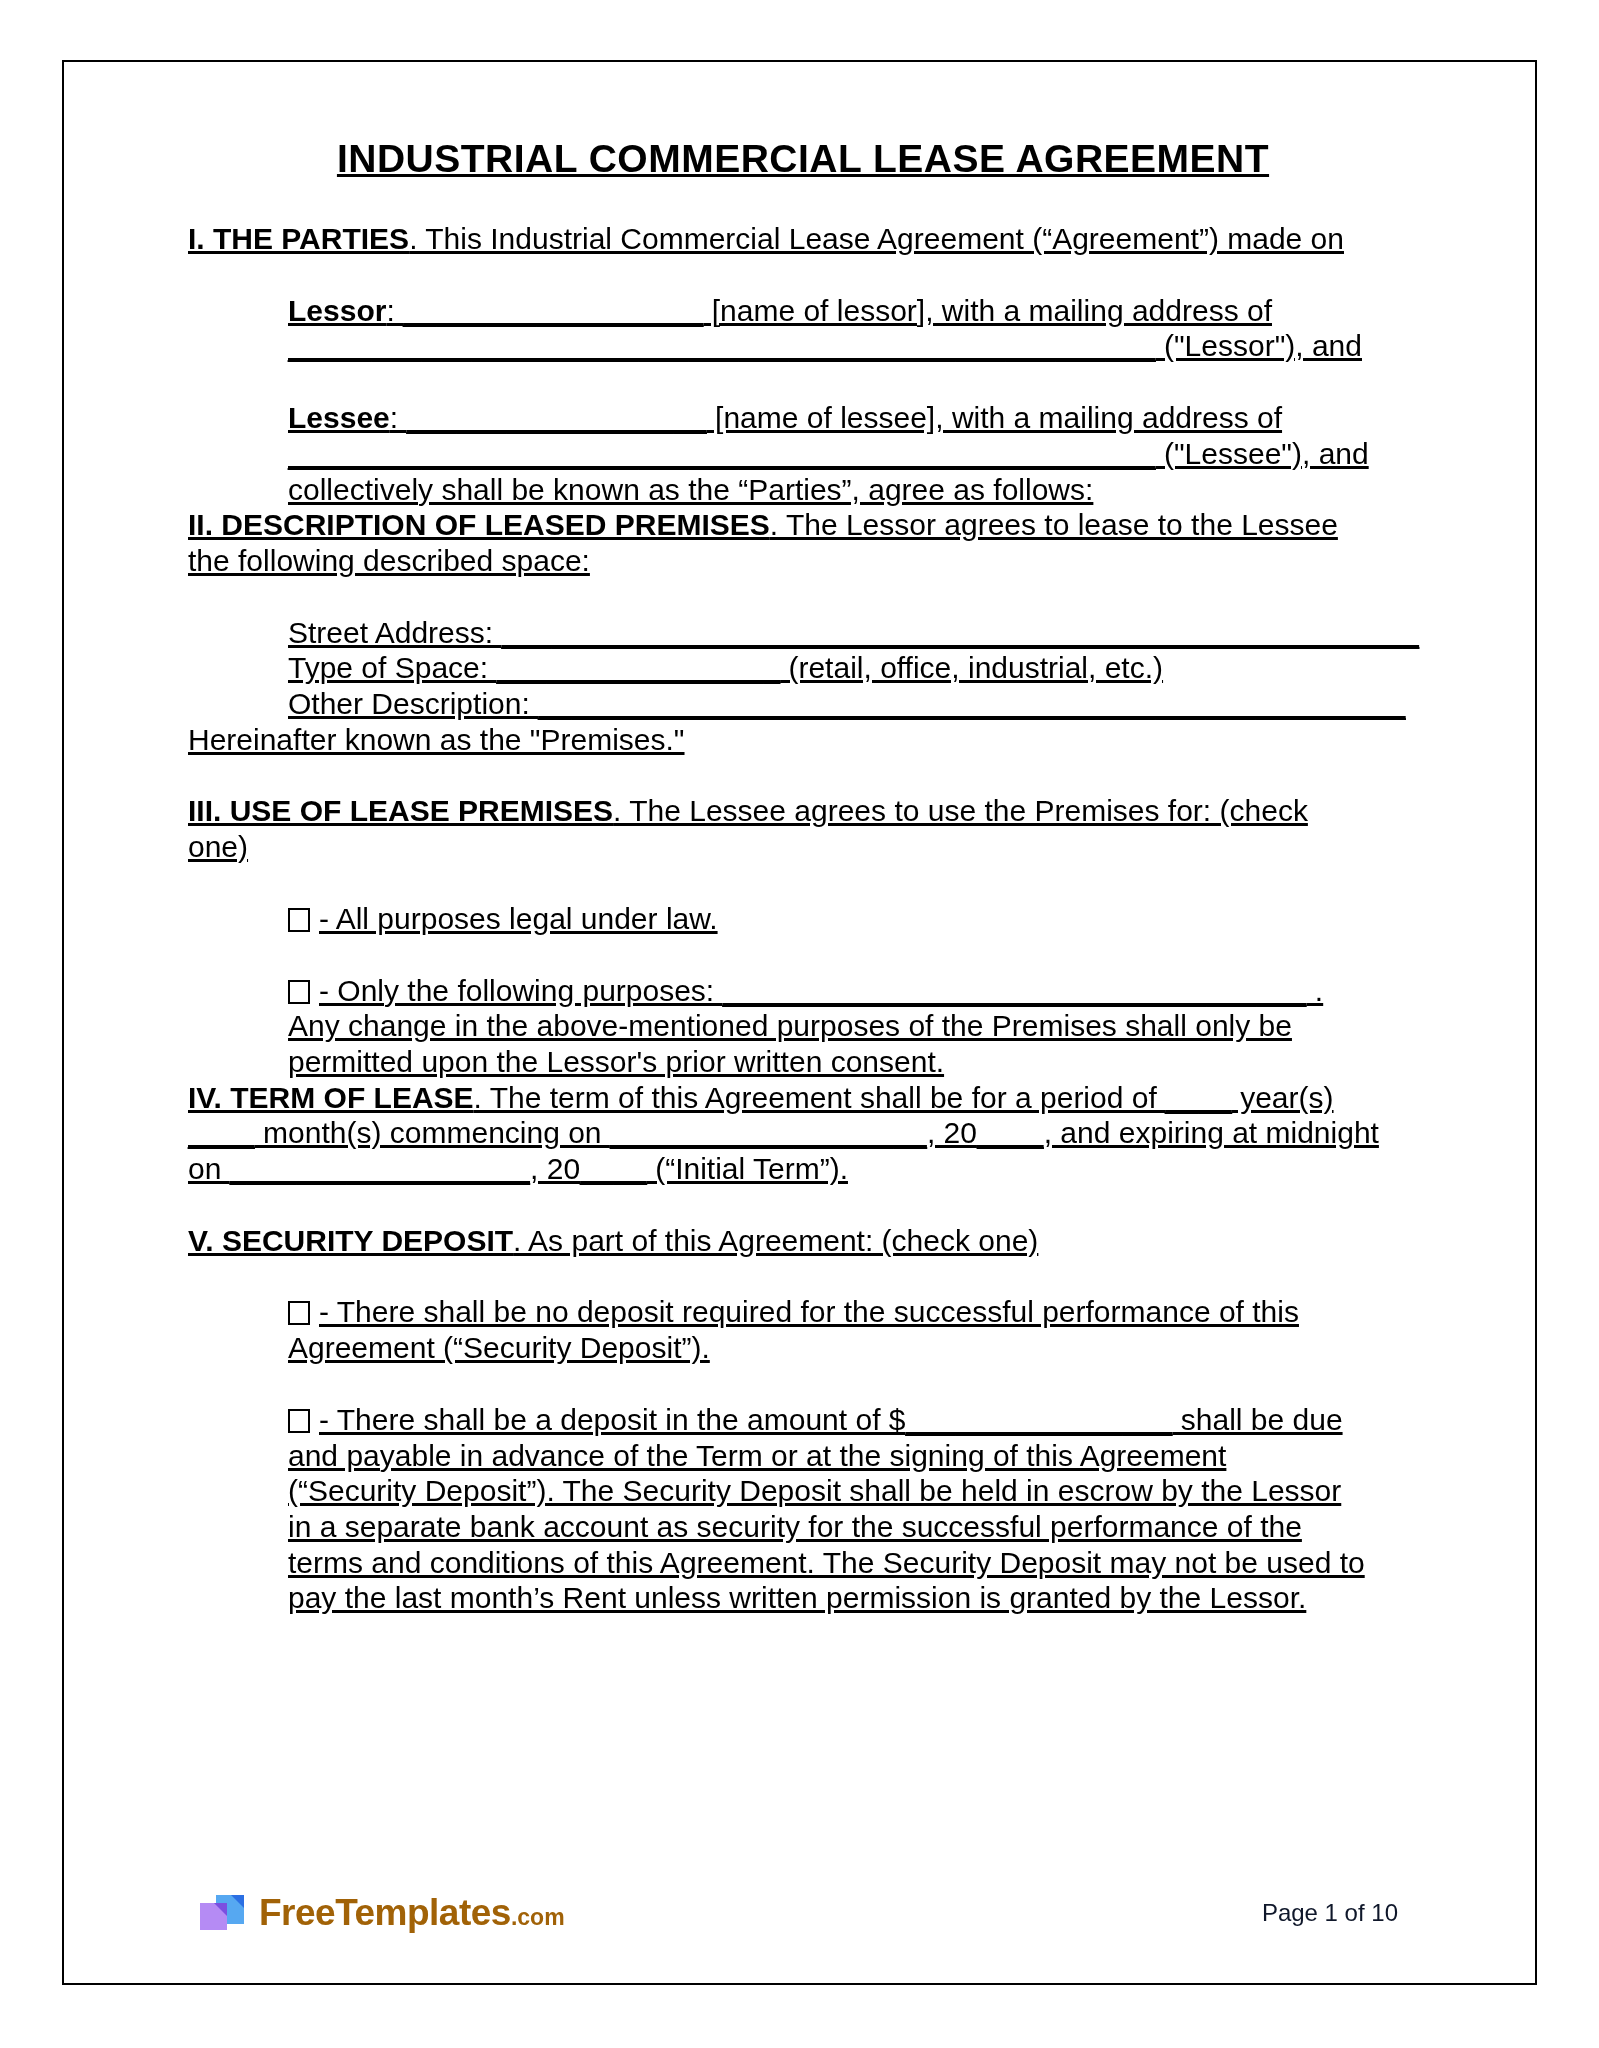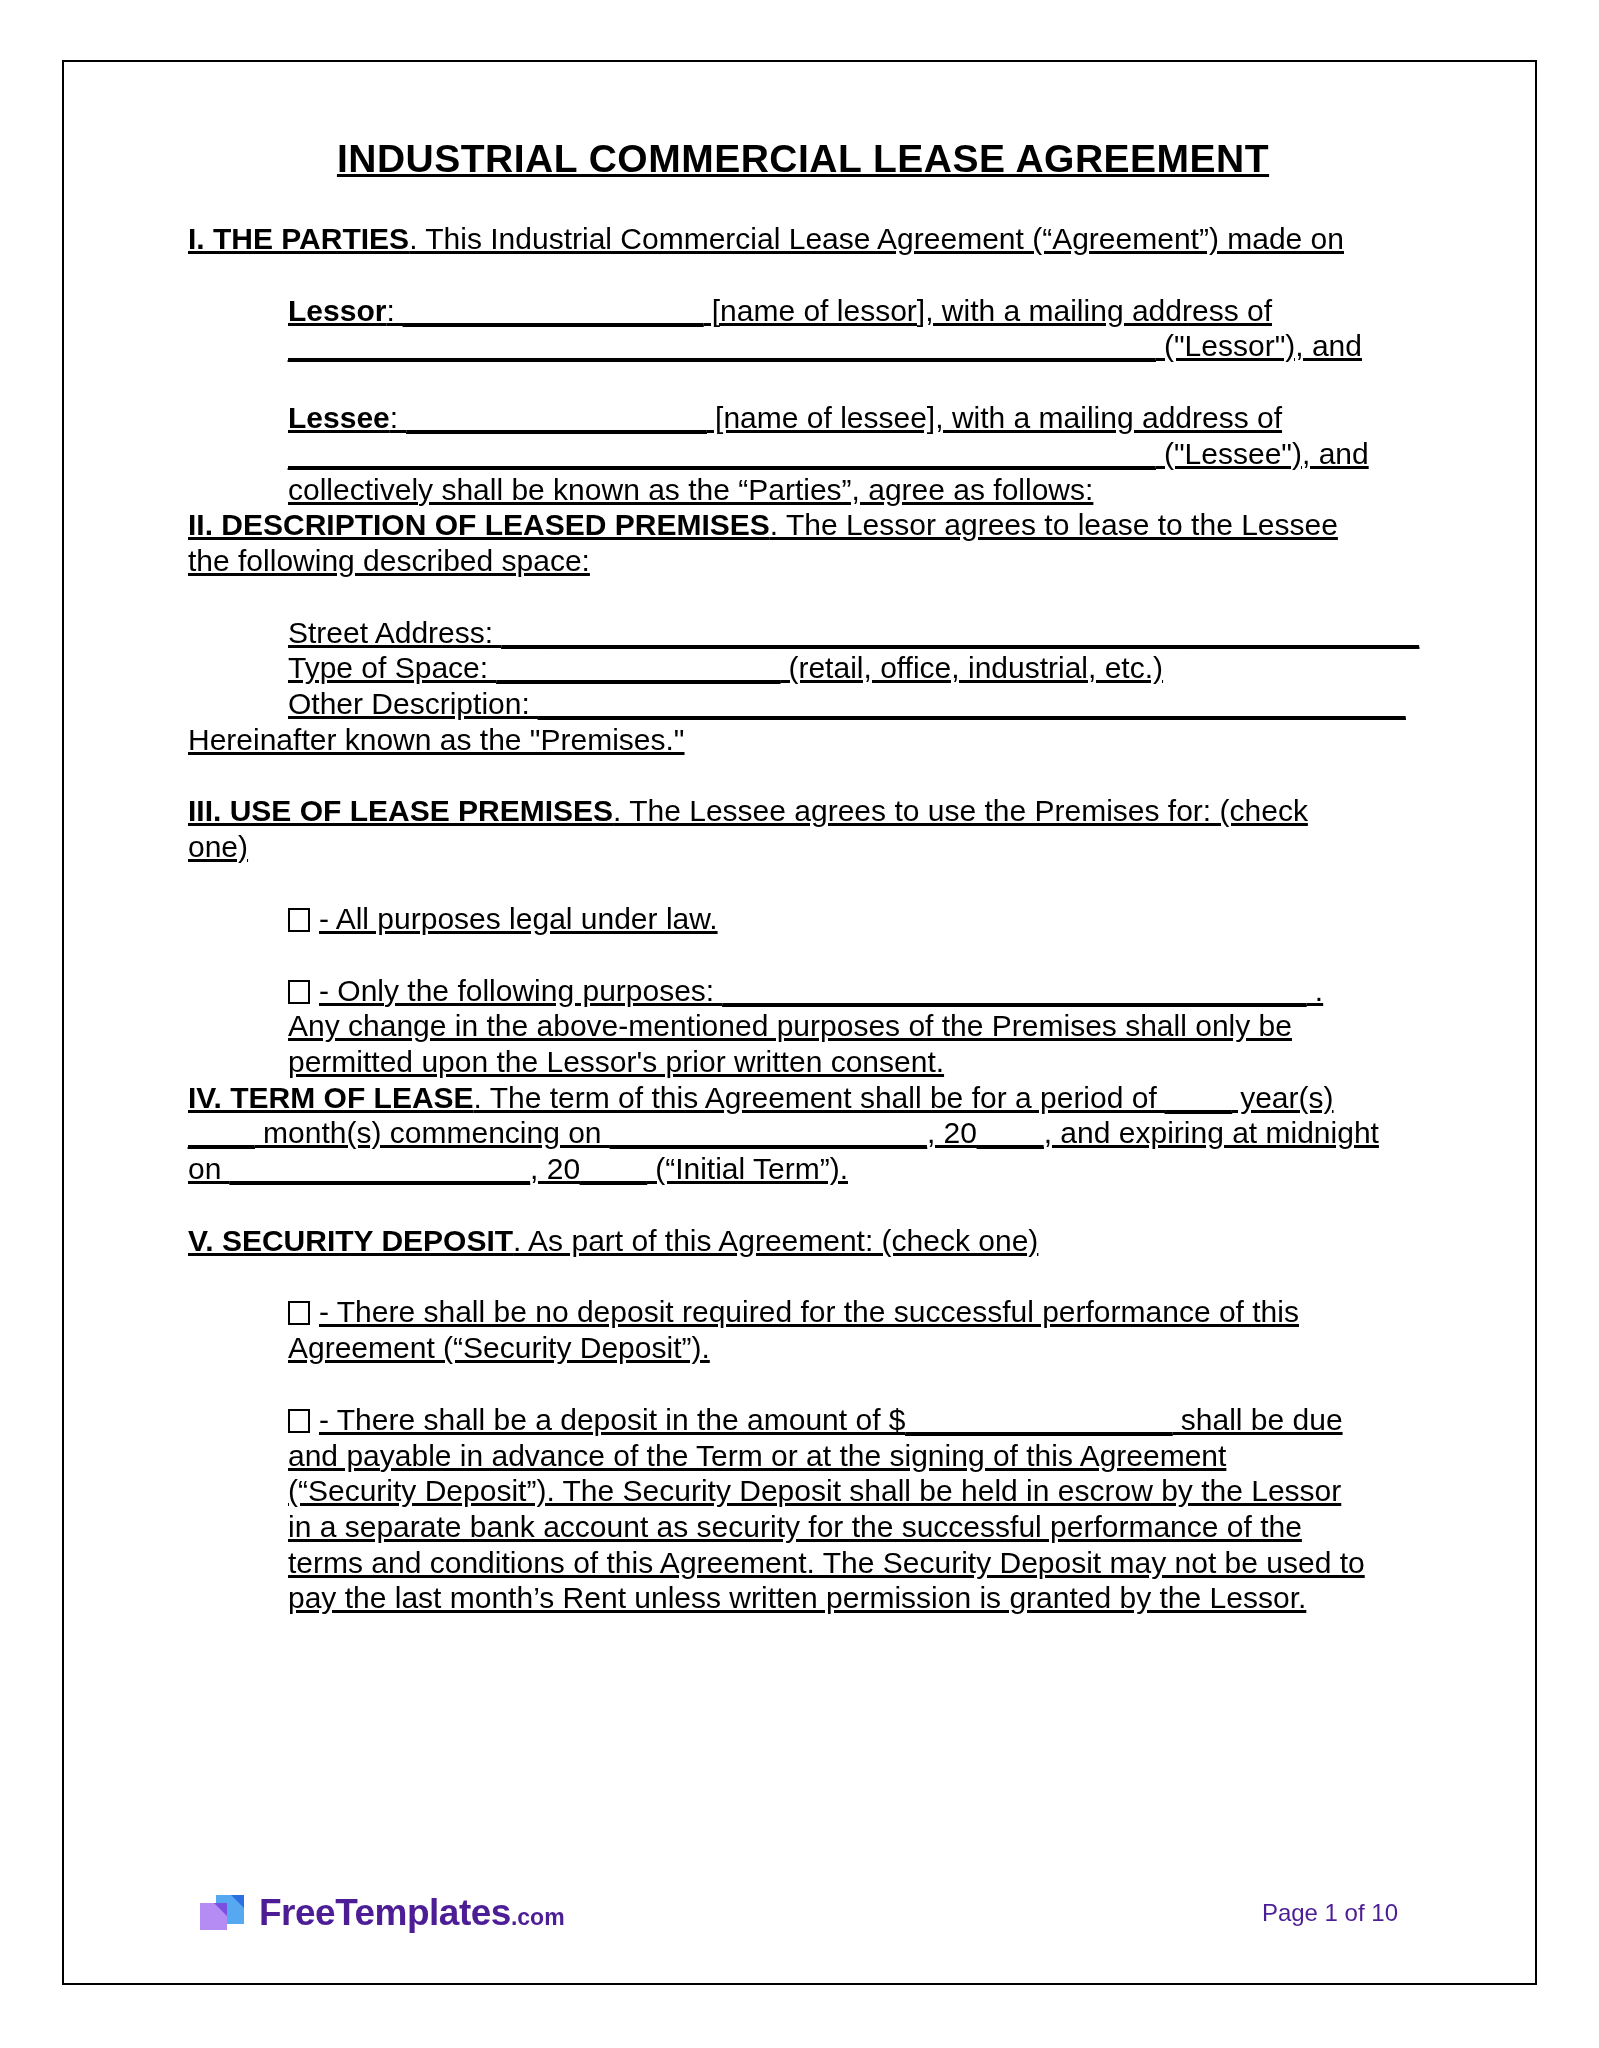--- a/index.html
+++ b/index.html
@@ -34,24 +34,24 @@
     display:flex;justify-content:space-between;align-items:center;
   }
   .brand{display:flex;align-items:center;}
   .logo-icon{position:relative;width:46px;height:37px;margin-right:13px;flex:0 0 auto;}
   .logo-page-blue{position:absolute;right:2px;top:0;width:28px;height:29px;background:#56a8f1;}
   .logo-fold-blue{position:absolute;right:2px;top:0;width:0;height:0;
     border-top:13px solid #2b6fe3;border-left:13px solid transparent;}
   .logo-page-purple{position:absolute;left:0;top:8px;width:27px;height:27px;background:#b58bf4;}
   .logo-fold-purple{position:absolute;left:14px;top:8px;width:0;height:0;
     border-top:13px solid #7b4fe0;border-left:13px solid transparent;}
-  .brand-text{display:flex;align-items:baseline;color:#4c1d95;}
+  .brand-text{display:flex;align-items:baseline;color:#a16207;}
   .brand-name{font-size:37px;font-weight:700;letter-spacing:-0.5px;}
   .brand-tld{font-size:23px;font-weight:700;letter-spacing:0;}
-  .page-indicator{font-size:24px;color:#4c1d95;}
+  .page-indicator{font-size:24px;color:#0f172a;}
 </style>
 </head>
 <body>
 
 <div class="page-border"></div>
 
 <div class="content">
 
   <h1 class="doc-title">INDUSTRIAL COMMERCIAL LEASE AGREEMENT</h1>
 

